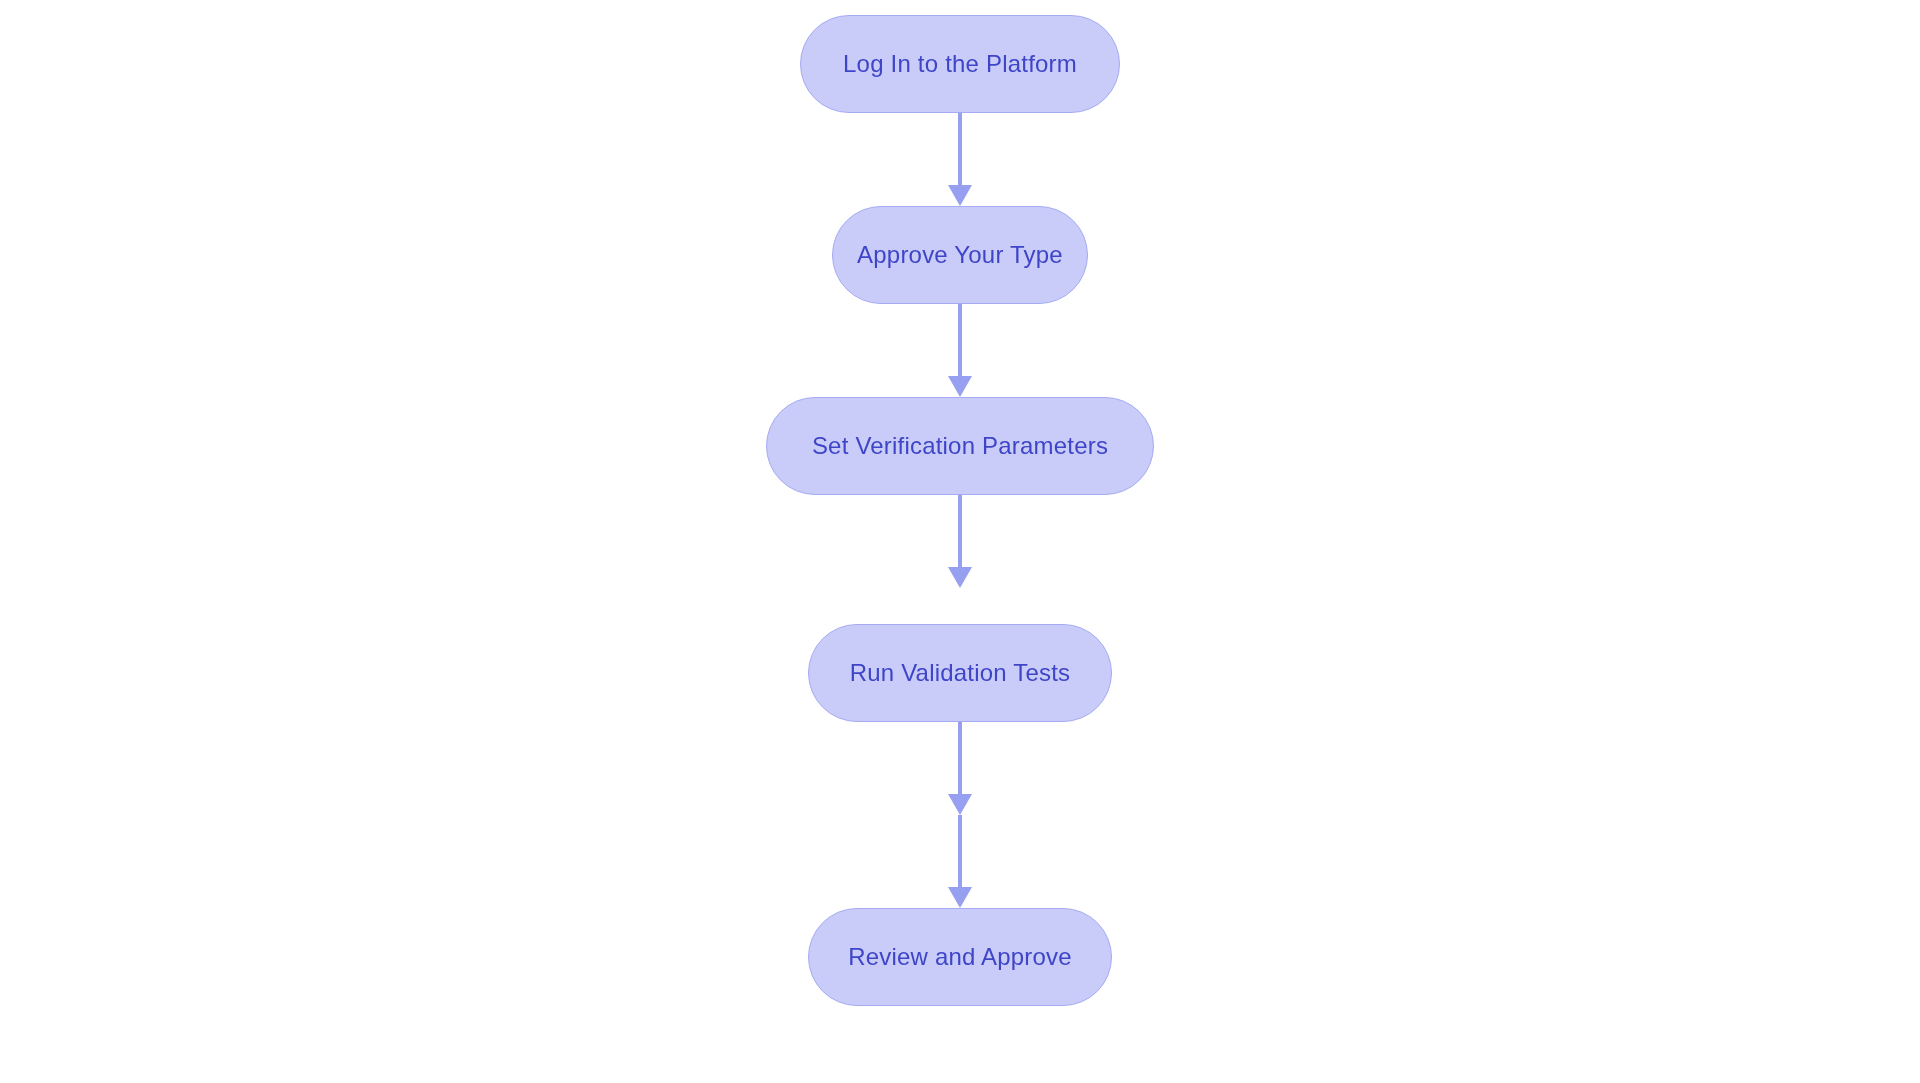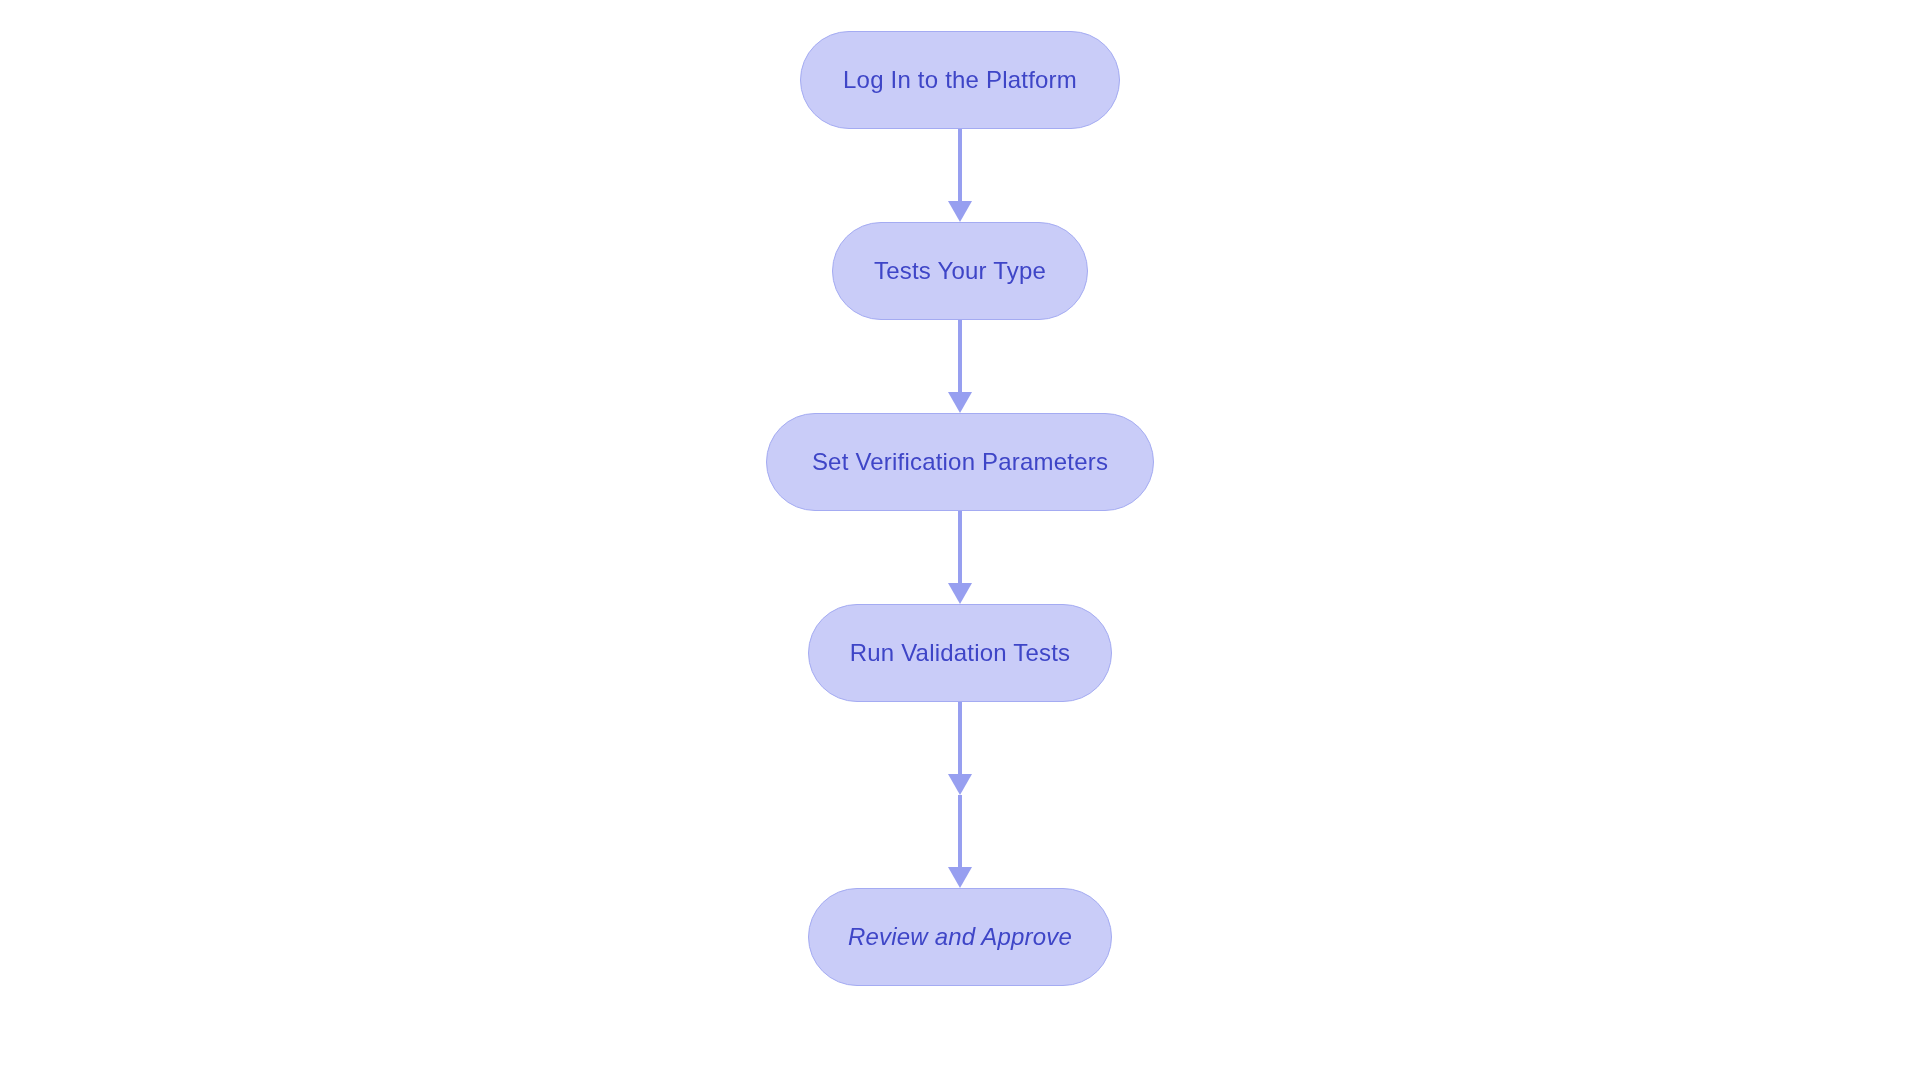--- a/index.html
+++ b/index.html
@@ -30,26 +30,26 @@
     border: 1.5px solid var(--node-border, #a4abf2);
     color: var(--node-text, #3e45c7);
     display: flex;
     align-items: center;
     justify-content: center;
     font-size: 24px;
     letter-spacing: 0.2px;
     white-space: nowrap;
     flex: 0 0 auto;
   }
-  .w1 { width: 320px; margin-top: 16px; }
+  .w1 { width: 320px; }
   .w2 { width: 256px; }
   .w3 { width: 388px; justify-content: center; }
-  .w4 { width: 304px; }
+  .w4 { width: 304px; margin-top: 36px; }
   .w5 { width: 292px; }
-  .w6 { width: 304px; font-style: italic; }
+  .w6 { width: 304px; }
   .flow-arrow {
     height: 93px;
     width: 26px;
     display: flex;
     flex-direction: column;
     align-items: center;
     flex: 0 0 auto;
   }
   .flow-arrow .shaft {
     width: 4px;
@@ -73,21 +73,21 @@
   <div class="flow-node w1">
     <span>Log In to the Platform</span>
   </div>
 
   <div class="flow-arrow">
     <div class="shaft"></div>
     <div class="head"></div>
   </div>
 
   <div class="flow-node w2">
-    <span>Tests Your Type</span>
+    <span>Approve Your Type</span>
   </div>
 
   <div class="flow-arrow">
     <div class="shaft"></div>
     <div class="head"></div>
   </div>
 
   <div class="flow-node w3">
     <span>Set Verification Parameters</span>
   </div>

